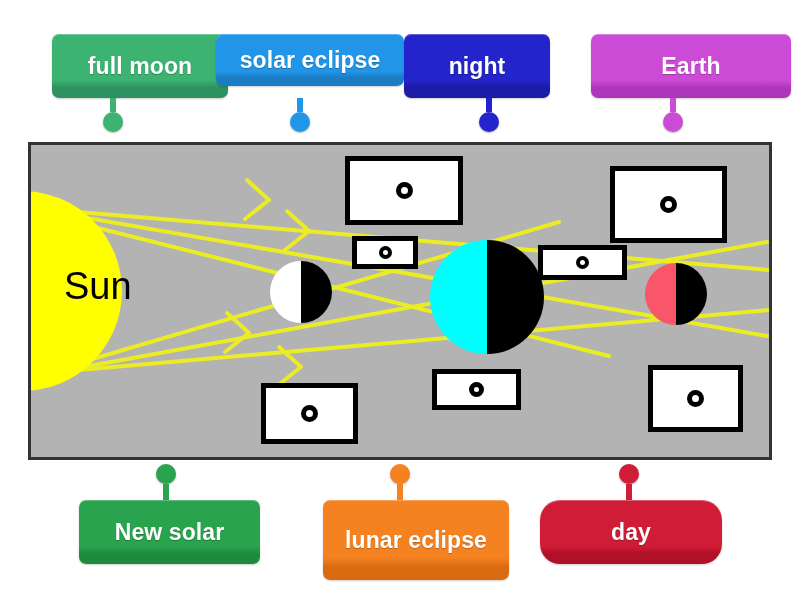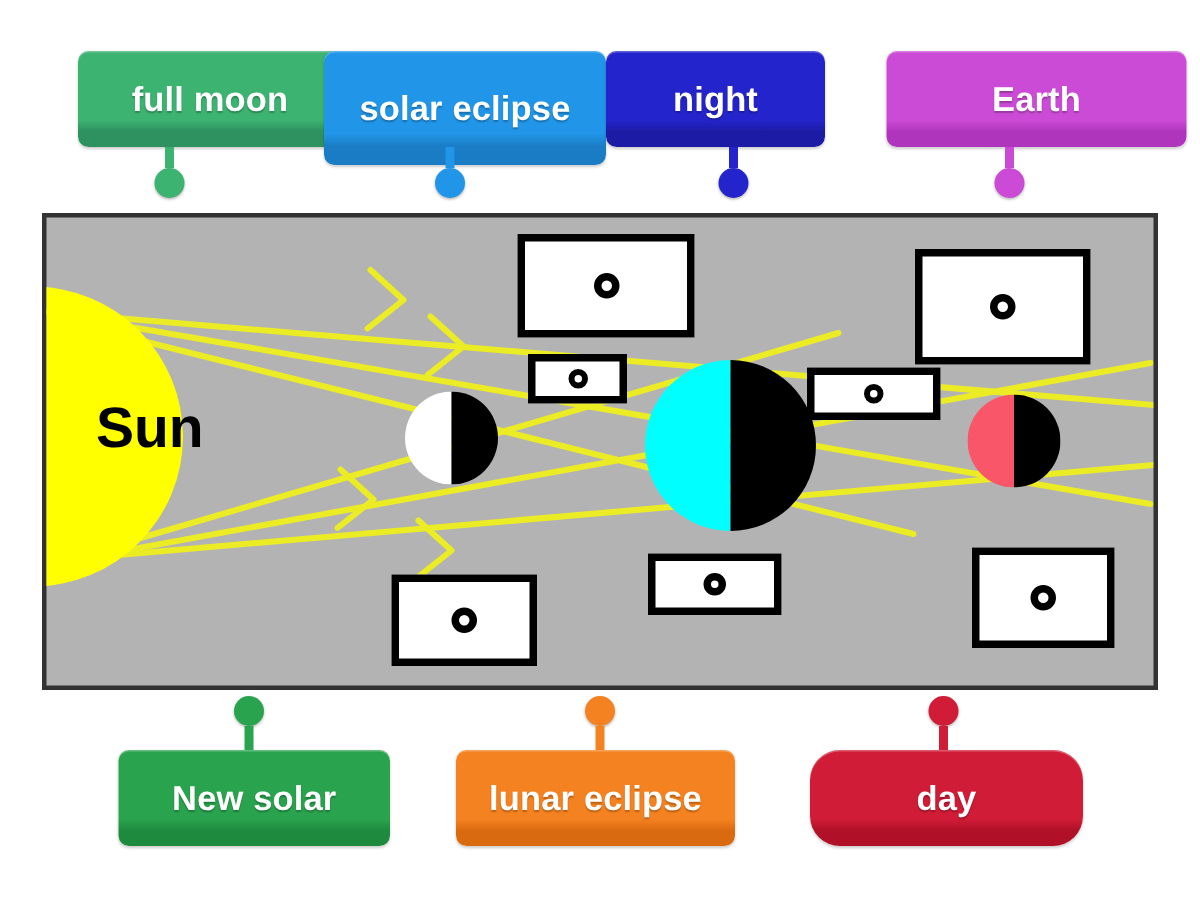--- a/index.html
+++ b/index.html
@@ -93,21 +93,21 @@
     position: absolute;
     top: 0;
     width: 50%;
     height: 100%;
   }
   .body .half.left  { left: 0; }
   .body .half.right { right: 0; }
 
   #sun-label {
     position: absolute;
-    font-weight: bold;
+    font-weight: normal;
     font-size: 38px;
     color: #000000;
     user-select: none;
   }
 </style>
 </head>
 <body>
 
 <div id="diagram-frame" style="left: 28px; top: 142px; width: 744px; height: 318px; background: rgb(179, 179, 179); border-color: rgb(51, 51, 51);">
 
@@ -170,21 +170,21 @@
 </div>
 
 <div id="labels-layer">
     <div class="chip" style="left: 36px; top: 34px; width: 176px; height: 64px; background: linear-gradient(rgb(60, 179, 113) 0%, rgb(60, 179, 113) 72%, rgb(46, 145, 96) 84%, rgb(46, 145, 96) 100%); box-shadow: rgba(255, 255, 255, 0.28) 0px 1px 0px inset, rgba(0, 0, 0, 0.2) 0px 1px 2px; margin-left: 16px;">
       <span class="chip-label">full moon</span>
     </div>
     <div class="connector down" style="left: 102px; top: 98px; height: 34px;">
       <div class="stem" style="background: rgb(60, 179, 113);"></div>
       <div class="knob" style="background: rgb(60, 179, 113);"></div>
     </div>
-    <div class="chip" style="left: 216px; top: 34px; width: 188px; height: 76px; background: linear-gradient(rgb(33, 150, 232) 0%, rgb(33, 150, 232) 72%, rgb(26, 124, 196) 84%, rgb(26, 124, 196) 100%); box-shadow: rgba(255, 255, 255, 0.28) 0px 1px 0px inset, rgba(0, 0, 0, 0.2) 0px 1px 2px;">
+    <div class="chip" style="left: 216px; top: 34px; width: 188px; height: 52px; background: linear-gradient(rgb(33, 150, 232) 0%, rgb(33, 150, 232) 72%, rgb(26, 124, 196) 84%, rgb(26, 124, 196) 100%); box-shadow: rgba(255, 255, 255, 0.28) 0px 1px 0px inset, rgba(0, 0, 0, 0.2) 0px 1px 2px;">
       <span class="chip-label">solar eclipse</span>
     </div>
     <div class="connector down" style="left: 289px; top: 98px; height: 34px;">
       <div class="stem" style="background: rgb(33, 150, 232);"></div>
       <div class="knob" style="background: rgb(33, 150, 232);"></div>
     </div>
     <div class="chip" style="left: 404px; top: 34px; width: 146px; height: 64px; background: linear-gradient(rgb(36, 36, 204) 0%, rgb(36, 36, 204) 72%, rgb(27, 27, 165) 84%, rgb(27, 27, 165) 100%); box-shadow: rgba(255, 255, 255, 0.28) 0px 1px 0px inset, rgba(0, 0, 0, 0.2) 0px 1px 2px;">
       <span class="chip-label">night</span>
     </div>
     <div class="connector down" style="left: 478px; top: 98px; height: 34px;">
@@ -198,21 +198,21 @@
       <div class="stem" style="background: rgb(204, 75, 214);"></div>
       <div class="knob" style="background: rgb(204, 75, 214);"></div>
     </div>
     <div class="chip" style="left: 79px; top: 500px; width: 181px; height: 64px; background: linear-gradient(rgb(42, 163, 78) 0%, rgb(42, 163, 78) 72%, rgb(30, 138, 62) 84%, rgb(30, 138, 62) 100%); box-shadow: rgba(255, 255, 255, 0.28) 0px 1px 0px inset, rgba(0, 0, 0, 0.2) 0px 1px 2px;">
       <span class="chip-label">New solar</span>
     </div>
     <div class="connector up" style="left: 155px; top: 464px; height: 36px;">
       <div class="stem" style="background: rgb(42, 163, 78);"></div>
       <div class="knob" style="background: rgb(42, 163, 78);"></div>
     </div>
-    <div class="chip" style="left: 304px; top: 500px; width: 186px; height: 64px; background: linear-gradient(rgb(245, 130, 32) 0%, rgb(245, 130, 32) 72%, rgb(218, 106, 16) 84%, rgb(218, 106, 16) 100%); box-shadow: rgba(255, 255, 255, 0.28) 0px 1px 0px inset, rgba(0, 0, 0, 0.2) 0px 1px 2px;">
+    <div class="chip" style="left: 323px; top: 500px; width: 186px; height: 80px; background: linear-gradient(rgb(245, 130, 32) 0%, rgb(245, 130, 32) 72%, rgb(218, 106, 16) 84%, rgb(218, 106, 16) 100%); box-shadow: rgba(255, 255, 255, 0.28) 0px 1px 0px inset, rgba(0, 0, 0, 0.2) 0px 1px 2px;">
       <span class="chip-label">lunar eclipse</span>
     </div>
     <div class="connector up" style="left: 389px; top: 464px; height: 36px;">
       <div class="stem" style="background: rgb(245, 130, 32);"></div>
       <div class="knob" style="background: rgb(245, 130, 32);"></div>
     </div>
     <div class="chip" style="left: 540px; top: 500px; width: 182px; height: 64px; background: linear-gradient(rgb(208, 28, 54) 0%, rgb(208, 28, 54) 72%, rgb(176, 16, 40) 84%, rgb(176, 16, 40) 100%); box-shadow: rgba(255, 255, 255, 0.28) 0px 1px 0px inset, rgba(0, 0, 0, 0.2) 0px 1px 2px; border-radius: 20px;">
       <span class="chip-label">day</span>
     </div>
     <div class="connector up" style="left: 618px; top: 464px; height: 36px;">

